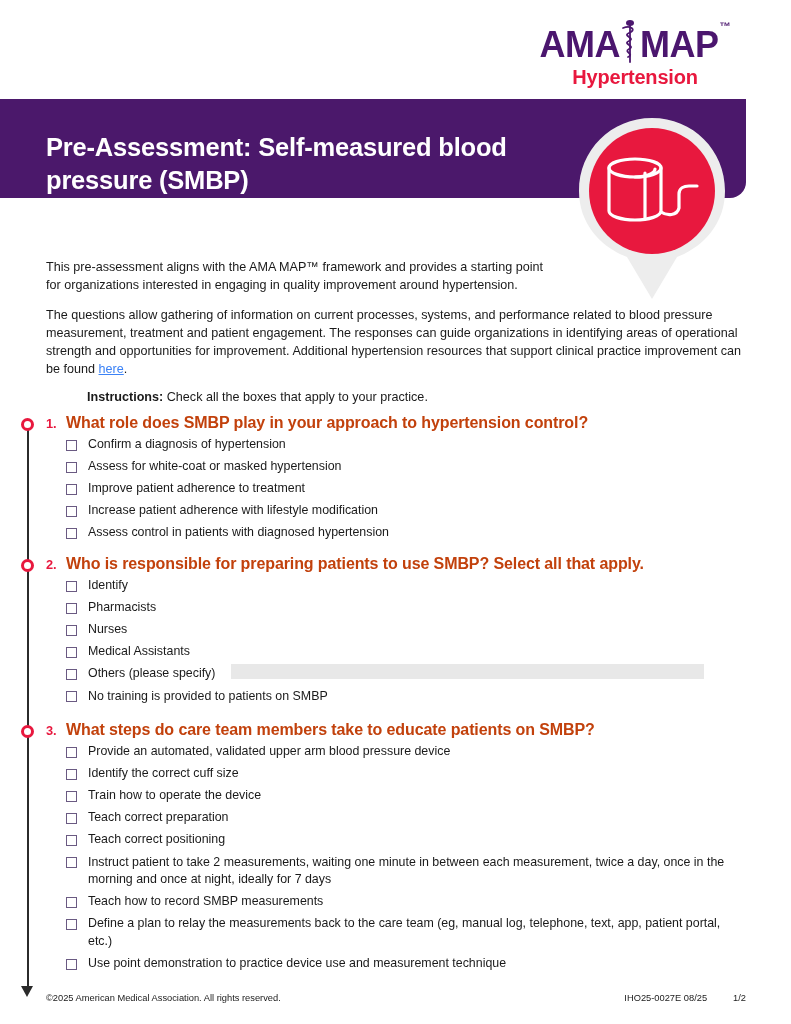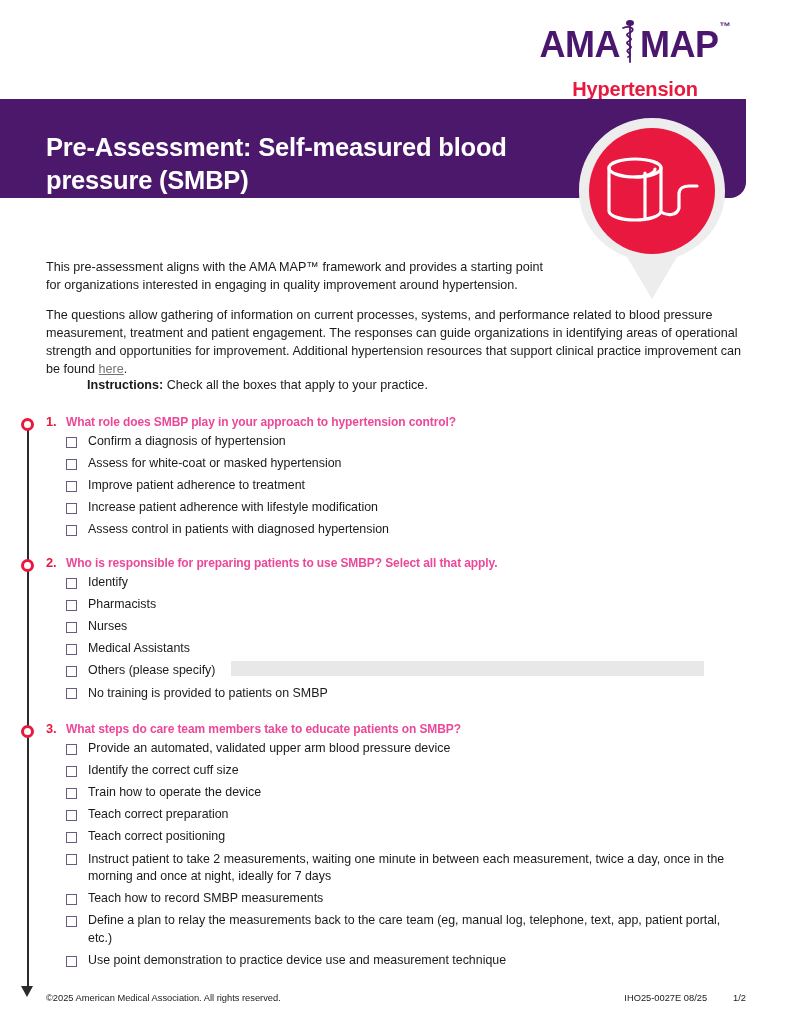--- a/index.html
+++ b/index.html
@@ -51,21 +51,21 @@
     font-weight: bold;
     color: #4B166E;
     align-self: flex-start;
     margin-top: 3px;
     margin-left: 1px;
   }
   .logo-sub {
     font-size: 20px;
     font-weight: bold;
     color: #E8183E;
-    margin-top: 14px;
+    margin-top: 2px;
     letter-spacing: -0.2px;
   }
 
   
   .banner {
     position: absolute;
     left: 0;
     top: 99px;
     width: 746px;
     height: 99px;
@@ -100,27 +100,27 @@
     left: 46px;
     top: 258px;
     width: 700px;
     font-size: 12.6px;
     line-height: 1.45;
     color: #1a1a1a;
   }
   .intro p { margin-bottom: 11px; }
   .intro p.p1 { width: 500px; }
   .intro .link {
-    color: #737373;
+    color: #3b82f6;
     text-decoration: underline;
   }
   .instructions {
     position: absolute;
     left: 46px;
-    top: 378px;
+    top: 390px;
     font-size: 12.6px;
     padding-left: 41px;
   }
   .instructions b { font-weight: bold; }
 
   
   .timeline-line {
     position: absolute;
     left: 27px;
     top: 424px;
@@ -157,22 +157,22 @@
   }
   .q-num {
     color: #E8183E;
     font-weight: bold;
     font-size: 12.8px;
     width: 20px;
     flex: none;
   }
   .q-text {
     font-weight: bold;
-    font-size: 12px;
-    color: #ec4899;
+    font-size: 16px;
+    color: #c2410c;
     letter-spacing: -0.1px;
   }
   .options { margin-top: 4px; }
   .opt {
     display: flex;
     align-items: flex-start;
     margin-left: 66px;
     margin-bottom: 4.5px;
   }
   .cbox {

